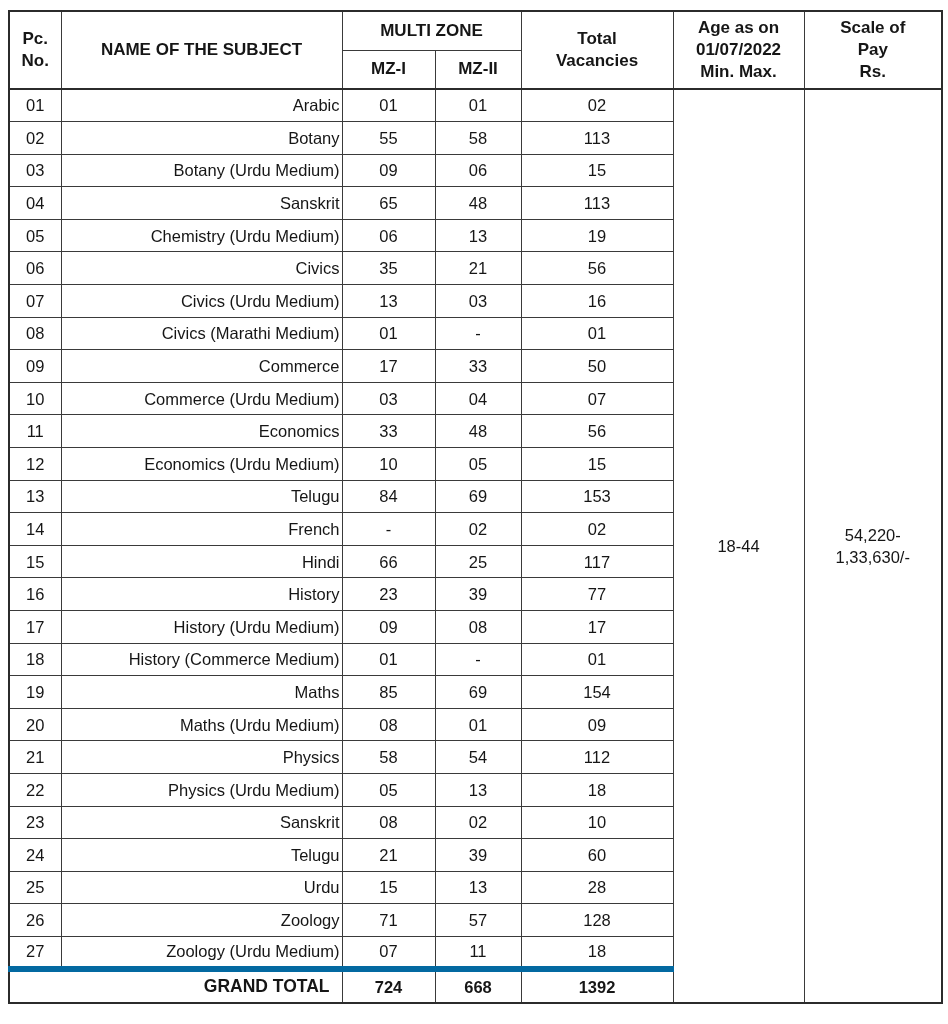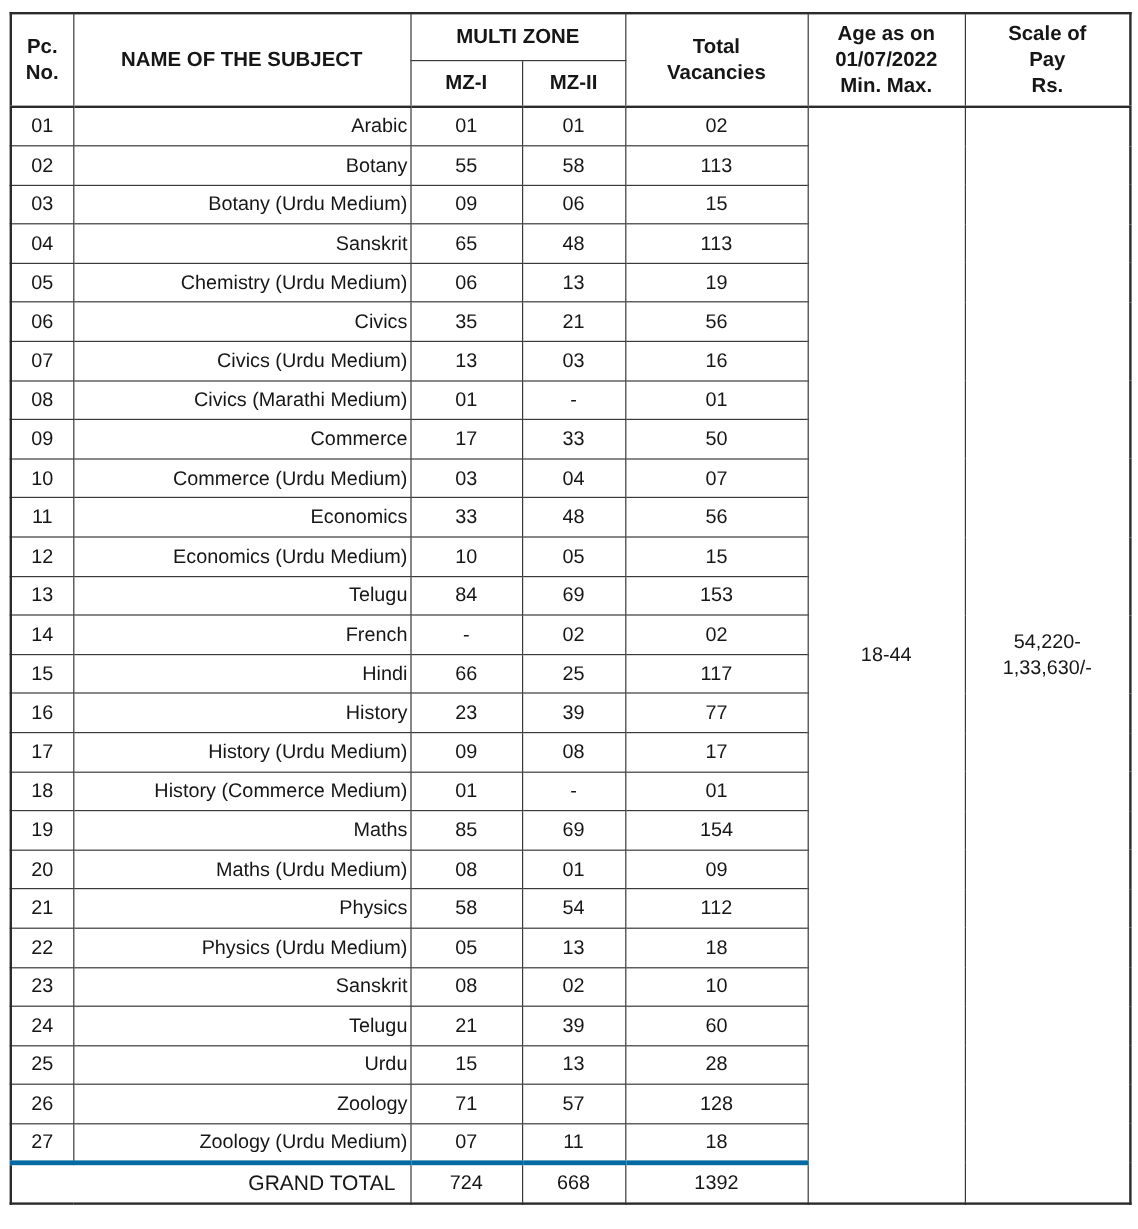--- a/index.html
+++ b/index.html
@@ -49,21 +49,21 @@
     padding-left: 12px;
   }
   td.merged-cell {
     text-align: center;
     white-space: pre-line;
     line-height: 1.35;
     font-size: 16.5px;
     vertical-align: middle;
   }
   tr.grand-total-row { height: 34px; }
-  tr.grand-total-row td { font-weight: normal; border-top: 4px solid #0369a1; }
+  tr.grand-total-row td { font-weight: bold; border-top: 6px solid #0369a1; }
   td.gt-label-cell {
     text-align: right;
     padding-right: 12px;
     font-size: 17.5px;
   }
 </style>
 </head>
 <body>
 
 <div class="page">

